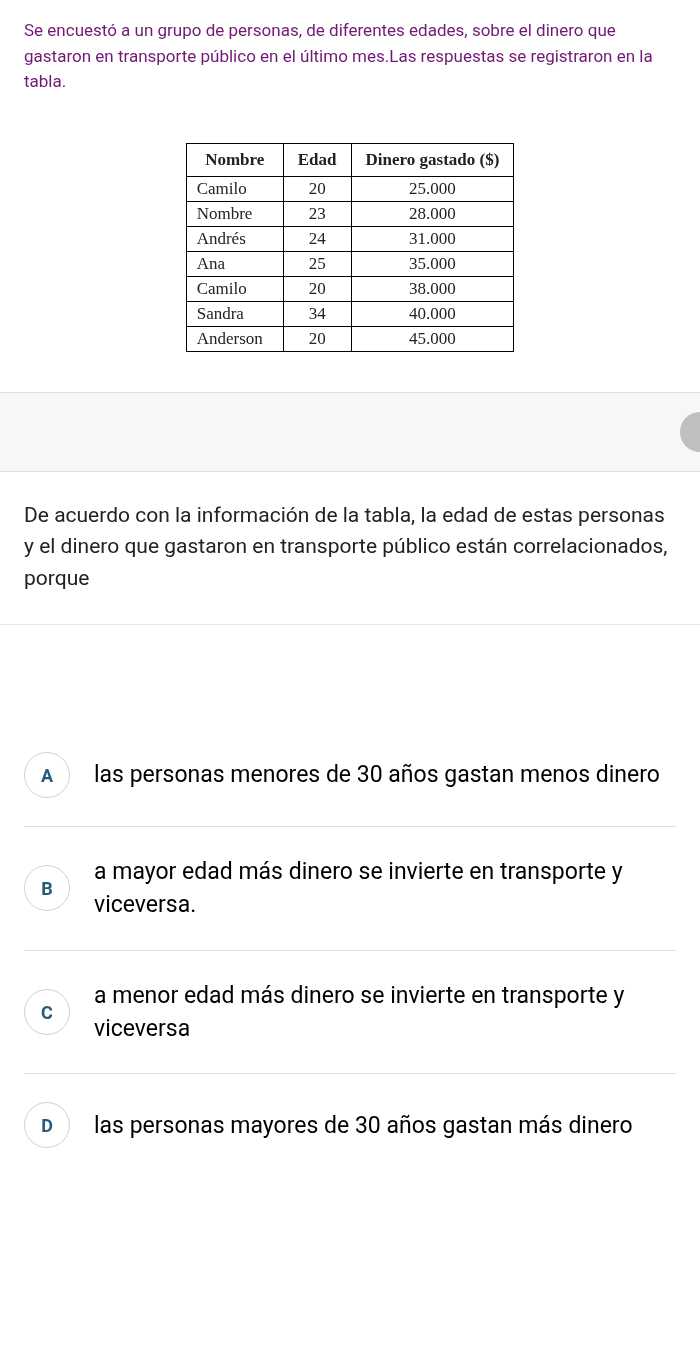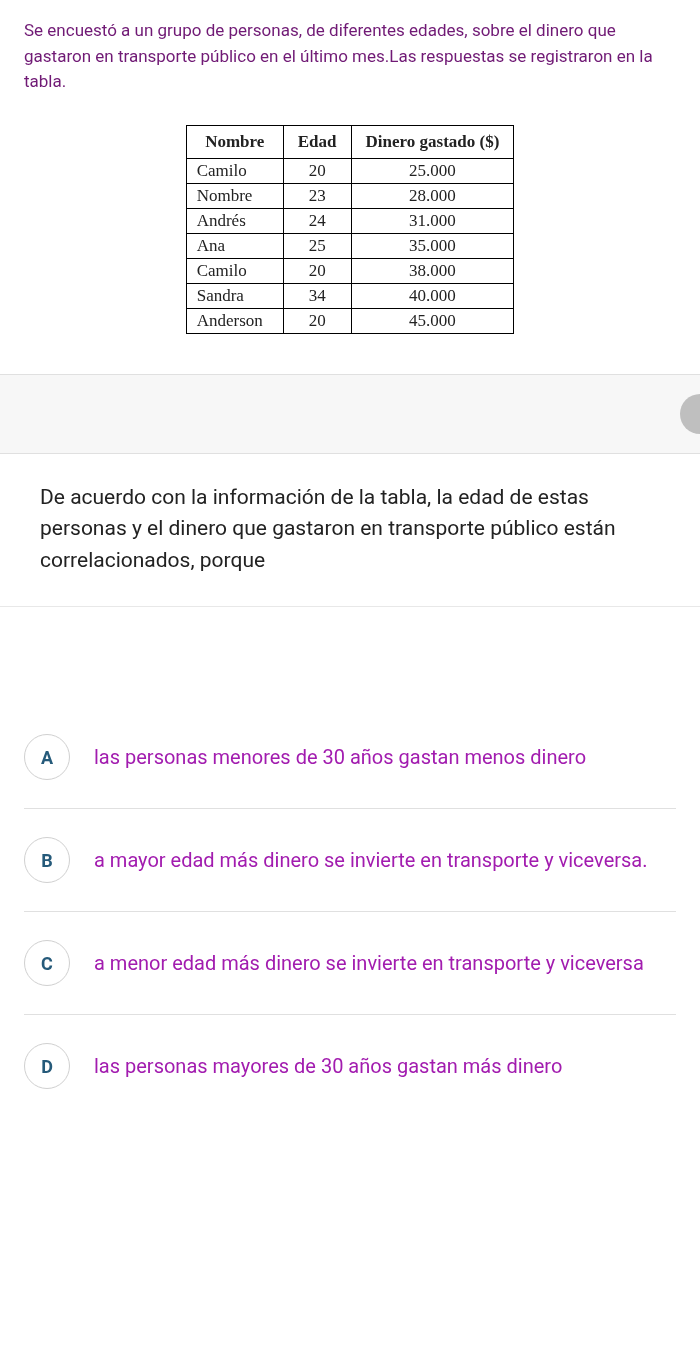--- a/index.html
+++ b/index.html
@@ -17,21 +17,21 @@
       padding: 18px 24px 30px 24px;
     }
     .intro-text {
       font-size: 17px;
       line-height: 1.5;
       color: #701a75;
     }
     .table-container {
       display: flex;
       justify-content: center;
-      margin-top: 30px;
+      margin-top: 48px;
       margin-bottom: 10px;
     }
     table.data-table {
       border-collapse: collapse;
       font-family: Georgia, 'Times New Roman', serif;
       font-size: 17px;
     }
     table.data-table th,
     table.data-table td {
       border: 1.5px solid #000;
@@ -64,21 +64,20 @@
       border-radius: 50%;
       background: #bfbfbf;
     }
     .question-section {
       padding: 28px 24px 30px 24px;
     }
     .question-text {
       font-size: 21px;
       line-height: 1.5;
       color: #222;
-      margin-left: 16px;
     }
     .spacer {
       height: 100px;
       border-top: 1px solid #e8e8e8;
     }
     .options-section {
       padding: 0 24px;
     }
     .option-row {
       display: flex;
@@ -98,23 +97,23 @@
       border: 1.5px solid #d0d0d0;
       display: flex;
       align-items: center;
       justify-content: center;
       font-weight: bold;
       font-size: 18px;
       color: #255a7a;
       background: #fff;
     }
     .option-text {
-      font-size: 20px;
+      font-size: 23px;
       line-height: 1.45;
-      color: #a21caf;
+      color: #000000;
     }
   </style>
 </head>
 <body>
 
 <div class="intro-section">
   <p class="intro-text">Se encuestó a un grupo de personas, de diferentes edades, sobre el dinero que gastaron en transporte público en el último mes.Las respuestas se registraron en la tabla.</p>
 
   <div class="table-container">
     <table class="data-table">

